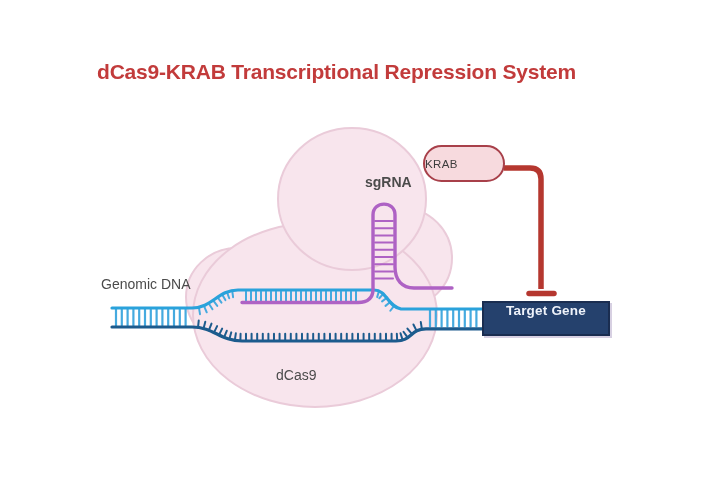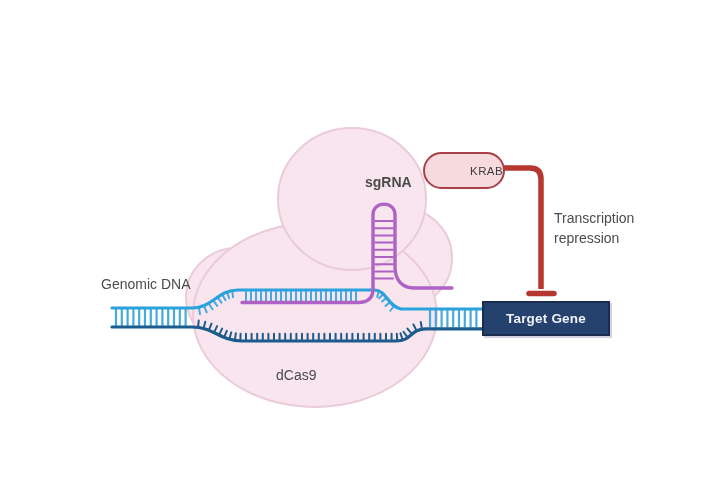--- a/index.html
+++ b/index.html
@@ -15,41 +15,42 @@
   }
   .lbl{
     position:absolute; font-size:14px; color:var(--c-label_text,#4b4b4b);
     white-space:nowrap;
   }
   #lbl-sgrna{left:365px; top:174px;font-weight:bold;}
   #lbl-gdna{left:101px; top:276px;}
   #lbl-dcas9{left:248px; top:367px;margin-left:28px;}
   #lbl-rep{left:554px; top:208px; width:102px; white-space:normal; line-height:20px;}
   .krab-pill{
-    position:absolute; left:423px; top:152px; width:82px; height:37px;
+    position:absolute; left:423px; top:145px; width:82px; height:37px;
     box-sizing:border-box; border:2.5px solid var(--c-krab_border,#a8404a);
     background:var(--c-krab_fill,#f7dade); border-radius:19px;
-    display:flex; align-items:center; justify-content:flex-end;
+    display:flex; align-items:center; justify-content:flex-start;
     font-size:11.5px; color:var(--c-krab_text,#3d3d3d); letter-spacing:0.4px;
   }
   .gene-box{
     position:absolute; left:482px; top:301px; width:128px; height:35px;
     box-sizing:border-box; border:2.5px solid var(--c-gene_border,#1a2d50);
     background:var(--c-gene_fill,#25416d);
     box-shadow:2px 2px 0 rgba(167,150,190,0.45);
-    display:flex; align-items:center; justify-content:center;
+    display:flex; justify-content:center;
     font-size:13.5px; font-weight:700; color:var(--c-gene_text,#eef2fa);
     letter-spacing:0.2px;
   }
 </style>
 </head>
 <body>
 
 <div class="stage">
 
+  <h1 id="title">dCas9-KRAB Transcriptional Repression System</h1>
 
   <svg id="diagram" width="720" height="504" viewBox="0 0 720 504">
 
     <g id="blob">
       <ellipse cx="402" cy="258" rx="50" ry="50" fill="#f8e5ed" stroke="#eacbd9" stroke-width="2"></ellipse>
       <ellipse cx="237" cy="297" rx="51" ry="49" fill="#f8e5ed" stroke="#eacbd9" stroke-width="2"></ellipse>
       <ellipse cx="315" cy="315" rx="122" ry="92" fill="#f8e5ed" stroke="#eacbd9" stroke-width="2"></ellipse>
       <ellipse cx="352" cy="199" rx="74" ry="71" fill="#f8e5ed" stroke="#eacbd9" stroke-width="2"></ellipse>
     </g>
 
@@ -186,15 +187,14 @@
     <span>KRAB</span>
   </div>
 
   <div class="gene-box">
     <span>Target Gene</span>
   </div>
 
   <div class="lbl" id="lbl-sgrna">sgRNA</div>
   <div class="lbl" id="lbl-gdna">Genomic DNA</div>
   <div class="lbl" id="lbl-dcas9">dCas9</div>
-  <div class="lbl" id="lbl-rep">Transcription repression</div>
 
 </div>
 
 </body></html>

